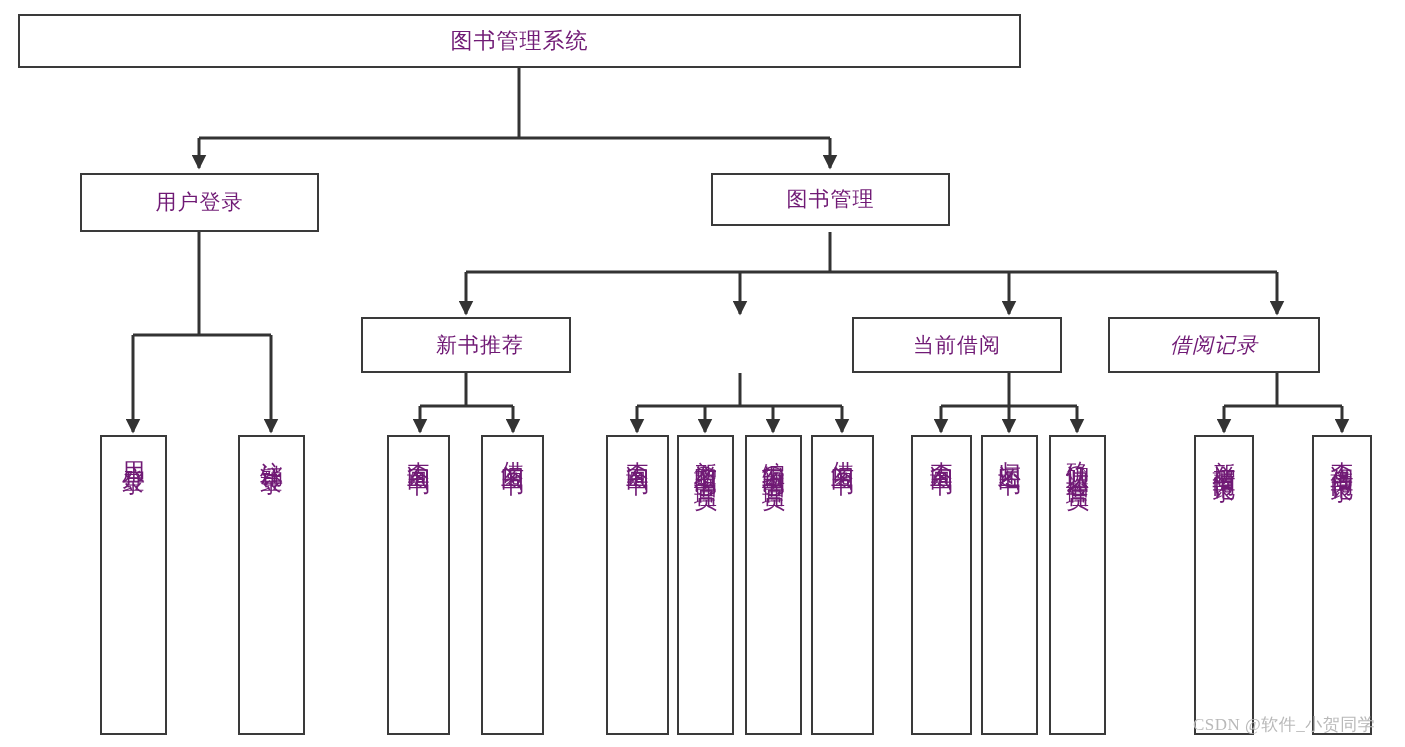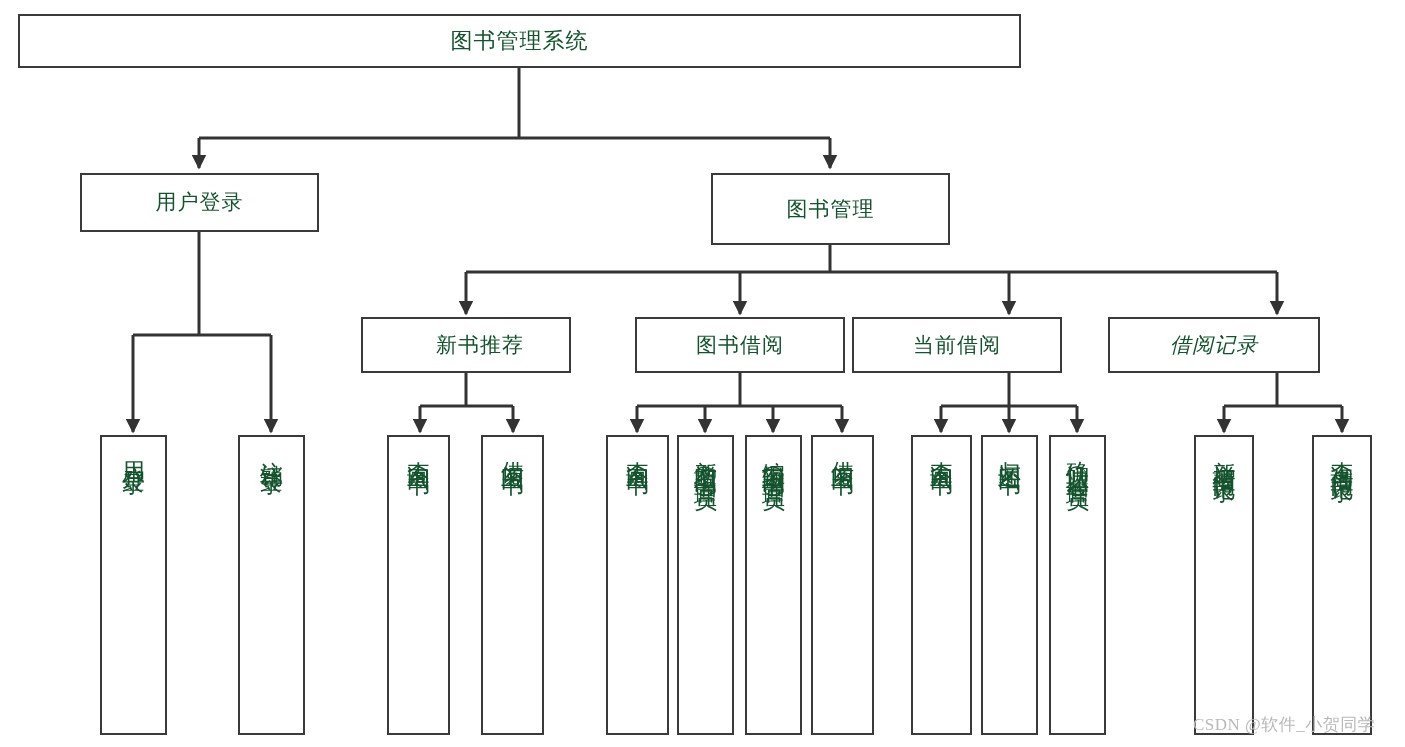--- a/index.html
+++ b/index.html
@@ -29,21 +29,21 @@
     border:2px solid #3a3a3a;
     display:flex;
     align-items:center;
     justify-content:center;
     z-index:3;
   }
   .node .label{
     display:block;
     text-align:center;
     line-height:1.15;
-    color:#14532d;
+    color:#701a75;
     white-space:nowrap;
   }
   
   .node.horiz .label{
     font-size:21px;
     letter-spacing:1px;
   }
   .node.root .label{ font-size:22px; }
   
   .node.vert{
@@ -128,31 +128,28 @@
   </svg>
 
   <div class="node horiz root" style="left:18px; top:14px; width:1003px; height:54px;">
     <span class="label">图书管理系统</span>
   </div>
 
   <div class="node horiz" style="left:80px; top:173px; width:239px; height:59px;">
     <span class="label">用户登录</span>
   </div>
 
-  <div class="node horiz" style="left:711px; top:173px; width:239px; height:72px;">
+  <div class="node horiz" style="left:711px; top:173px; width:239px; height:53px;">
     <span class="label">图书管理</span>
   </div>
 
   <div class="node horiz" style="left:361px; top:317px; width:210px; height:56px;padding-left:28px;">
     <span class="label">新书推荐</span>
   </div>
 
-  <div class="node horiz" style="left:635px; top:317px; width:210px; height:56px;">
-    <span class="label">图书借阅</span>
-  </div>
 
   <div class="node horiz" style="left:852px; top:317px; width:210px; height:56px;">
     <span class="label">当前借阅</span>
   </div>
 
   <div class="node horiz" style="left:1108px; top:317px; width:212px; height:56px;font-style:italic;">
     <span class="label">借阅记录</span>
   </div>
 
   <div class="node vert" style="left:100px; top:435px; width:67px; height:300px;">

